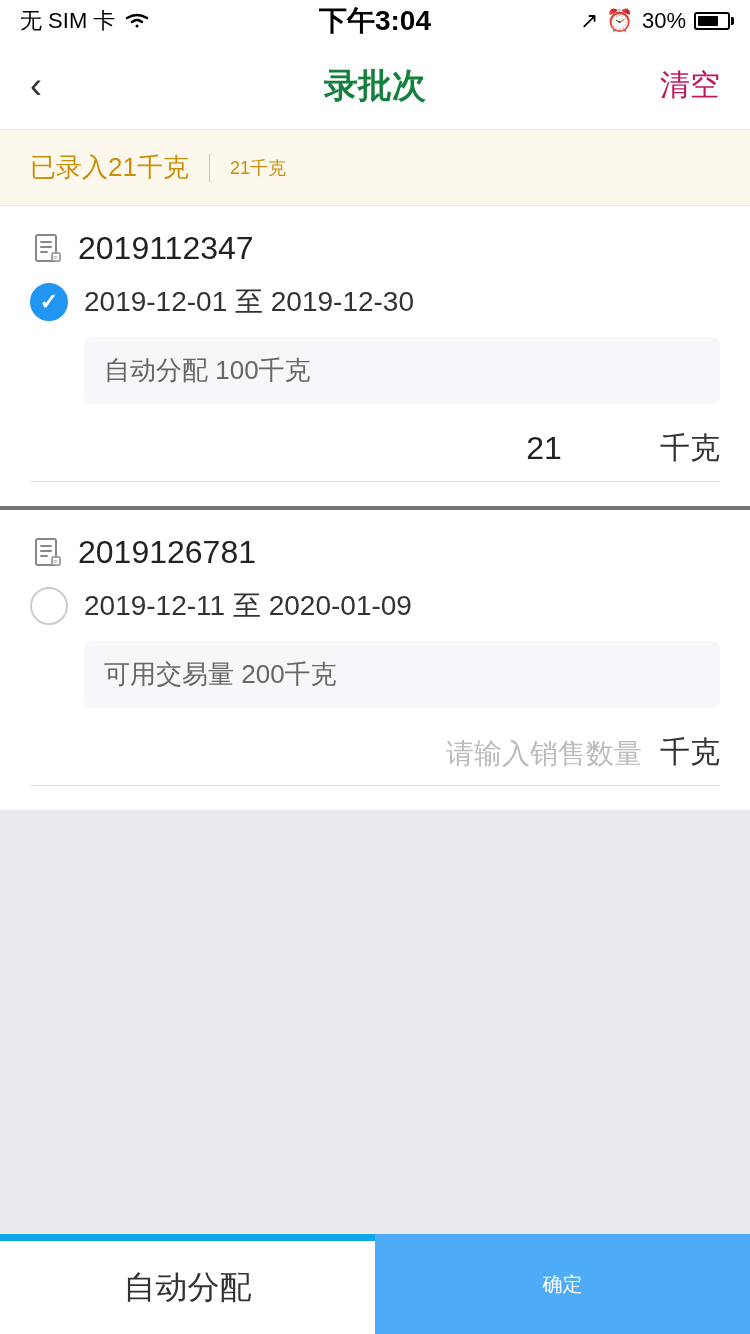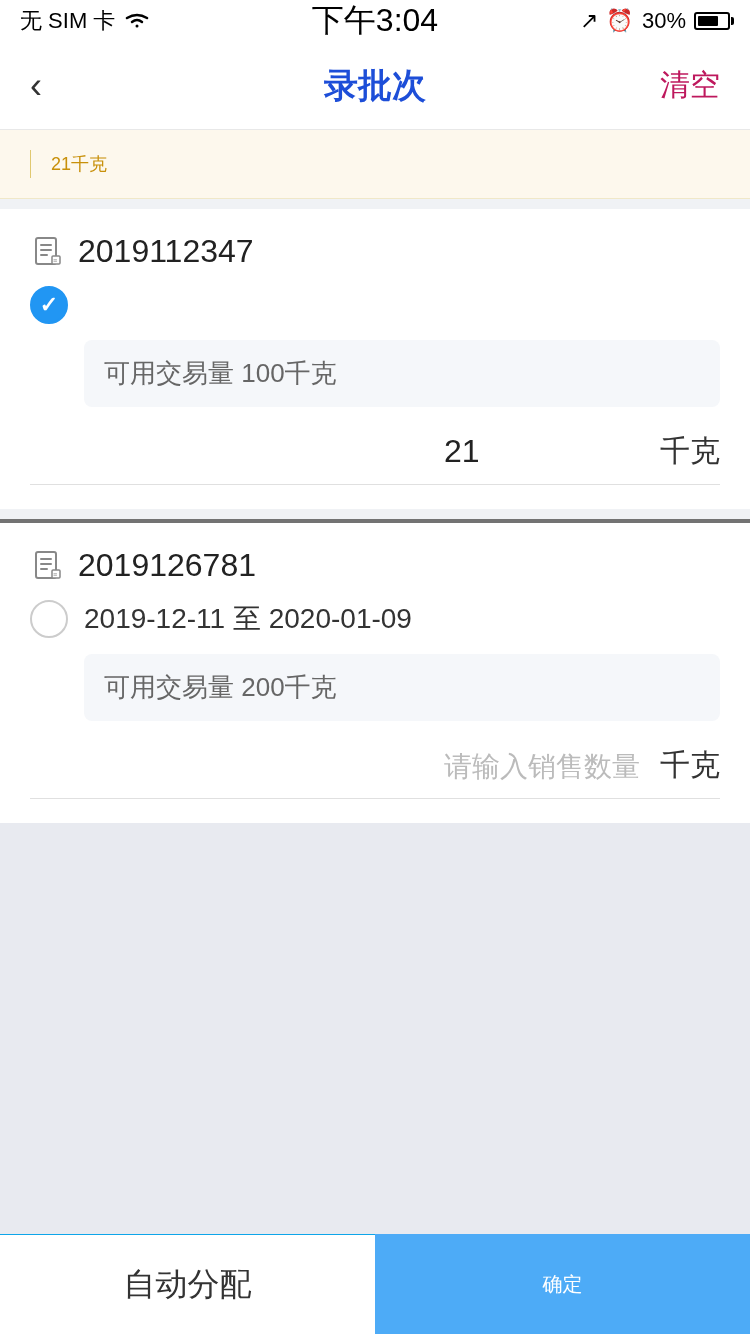--- a/index.html
+++ b/index.html
@@ -24,22 +24,22 @@
       font-size: 24px;
       font-weight: 500;
     }
     .status-left {
       display: flex;
       align-items: center;
       gap: 8px;
       font-size: 22px;
     }
     .status-center {
-      font-size: 32px;
-      font-weight: 400;
+      font-size: 28px;
+      font-weight: 700;
       position: absolute;
       left: 50%;
       transform: translateX(-50%);
     }
     .status-right {
       display: flex;
       align-items: center;
       gap: 8px;
       font-size: 22px;
     }
@@ -88,21 +88,21 @@
     }
     .nav-back {
       font-size: 36px;
       color: #333;
       cursor: pointer;
       width: 60px;
     }
     .nav-title {
       font-size: 34px;
       font-weight: 600;
-      color: #1d4ed8;
+      color: #15803d;
       text-align: center;
     }
     .nav-action {
       font-size: 30px;
       color: #be185d;
       cursor: pointer;
     }
 
     
     .info-banner {
@@ -124,21 +124,20 @@
     }
     .info-value {
       font-size: 18px;
       color: #c8900a;
     }
 
     
     .batch-item {
       background: #fff;
       padding: 24px 30px;
-      margin-top: 10px;
     }
     .batch-item + .batch-item {
       border-top: 4px solid #737373;
     }
 
     .batch-header {
       display: flex;
       align-items: center;
       gap: 12px;
       margin-bottom: 16px;
@@ -202,21 +201,21 @@
       align-items: center;
       justify-content: flex-end;
       gap: 16px;
       padding-top: 8px;
       border-bottom: 1px solid #e0e0e0;
       padding-bottom: 12px;
     }
     .batch-input {
       font-size: 32px;
       color: #222;
-      text-align: left;
+      text-align: center;
       border: none;
       outline: none;
       background: transparent;
       width: 200px;
     }
     .batch-input::placeholder {
       color: #bbb;
       font-size: 28px;
     }
     .unit-label {
@@ -239,21 +238,21 @@
       position: fixed;
       bottom: 0;
       left: 0;
     }
     .btn-auto {
       flex: 1;
       background: #fff;
       border: none;
       font-size: 32px;
       color: #333;
-      border-top: 1px solid #0ea5e9;
+      border-top: 7px solid #0ea5e9;
       cursor: pointer;
       display: flex;
       align-items: center;
       justify-content: center;
     }
     .btn-confirm {
       flex: 1;
       background: #4dabf7;
       border: none;
       font-size: 20px;
@@ -297,20 +296,21 @@
     </div>
   </div>
 
   <div class="nav-bar">
     <span class="nav-back">‹</span>
     <span class="nav-title">录批次</span>
     <span class="nav-action">清空</span>
   </div>
 
   <div class="info-banner">
+    <span class="info-label">已录入21千克</span>
     <div class="info-divider"></div>
     <span class="info-value">21千克</span>
   </div>
 
   <div class="batch-item">
     <div class="batch-header">
       <div class="batch-id-icon">
         <svg width="32" height="32" viewBox="0 0 32 32" fill="none">
           <rect x="4" y="2" width="20" height="26" rx="2" stroke="#888" stroke-width="2" fill="white"></rect>
           <rect x="8" y="8" width="12" height="2" rx="1" fill="#888"></rect>
@@ -320,24 +320,25 @@
           <text x="21" y="27" font-size="7" fill="#888">≡</text>
         </svg>
       </div>
       <span class="batch-id">2019112347</span>
     </div>
 
     <div class="batch-date-row">
       <div class="radio-circle selected">
         <span class="radio-checkmark">✓</span>
       </div>
+      <span class="batch-date">2019-12-01 至 2019-12-30</span>
     </div>
 
     <div class="batch-quantity-box">
-      <span>可用交易量 100千克</span>
+      <span>自动分配 100千克</span>
     </div>
 
     <div class="batch-input-row">
       <input class="batch-input" type="text" value="21" style="">
       <span class="unit-label">千克</span>
     </div>
   </div>
 
   <div class="batch-item">
     <div class="batch-header">

